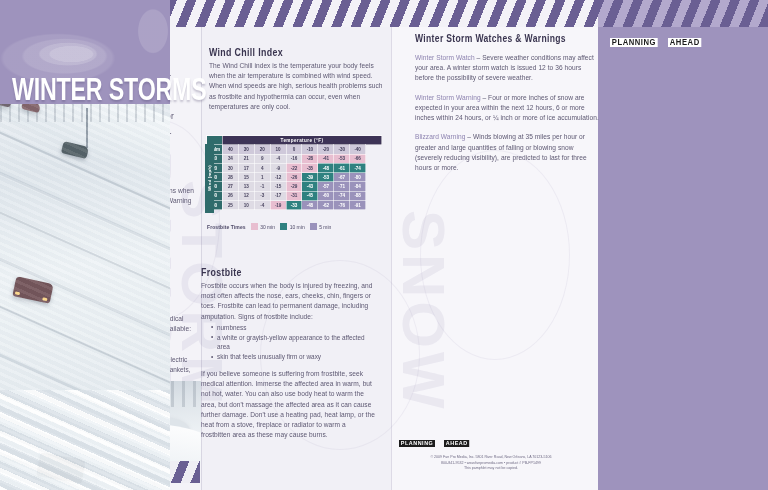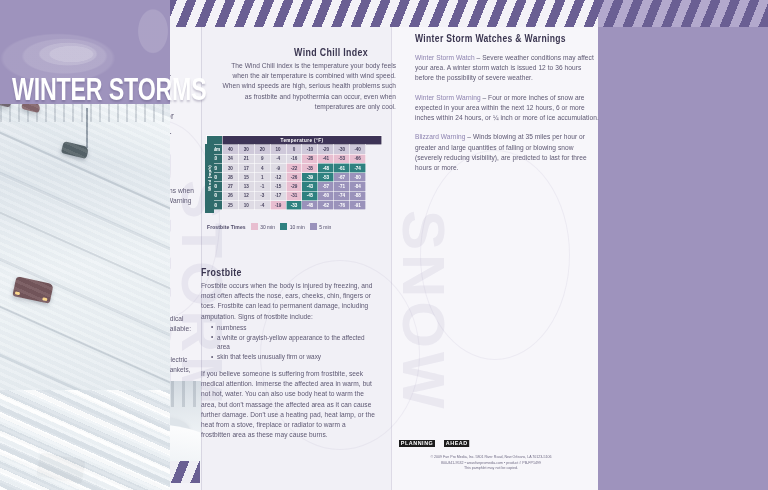--- a/index.html
+++ b/index.html
@@ -148,21 +148,21 @@
     background:#dee4e9; border-radius:46% 46% 14% 14%; box-shadow:0 2px 4px rgba(120,130,145,.35); }
   #photo-left .car3 { position:absolute; left:-6px; top:46px; width:34px; height:18px;
     background:#cfd7de; border-radius:50% 50% 12% 12%; }
   #photo-left .tree { position:absolute; top:0; width:5px; height:30px; background:#9aa6b2; opacity:.55; }
   #photo-left .bg-tree { position:absolute; left:0; top:0; width:184px; height:26px;
     background: repeating-linear-gradient(90deg, rgba(140,150,162,.35) 0 3px, rgba(225,231,236,.0) 3px 11px); }
   #photo-left .pole { position:absolute; left:150px; top:2px; width:2px; height:34px; background:#8d99a6; }
 
   
   #windchill-block {
-    position: absolute; left: 20px; top: 19px; width: 175px; z-index: 2; text-align: right;
+    position: absolute; left: 8px; top: 19px; width: 175px; z-index: 2;
   }
   #frostbite-block {
     position: absolute; left: 0; top: 239px; width: 175px; z-index: 2;
   }
   #frostbite-block .gap { height: 7px; }
 
   
   #wc-table-wrap {
     position: absolute; left: 5px; top: 108px; width: 176px; z-index: 3;
   }
@@ -560,20 +560,24 @@
     <div id="copyright">
       <div>© 2009 Fun Pro Media, Inc. 5801 River Road, New Orleans, LA 70123-5106</div>
       <div>800-841-9532 • www.funpromedia.com • product # PB-FP1499</div>
       <div>This pamphlet may not be copied.</div>
     </div>
   </div>
 
   <div class="panel" id="panel-cover"></div>
   <div id="cover-topo"></div>
 
+  <div id="brand-top" class="pa-logo">
+    <div class="bar">PLANNING</div>
+    <div class="bar bar2">AHEAD</div>
+  </div>
 
   <div id="cover-photo">
     <div class="snowbank"></div>
     <div class="treeline"></div>
     <div class="pole2"></div>
     <div class="lane" style="top:70px;"></div>
     <div class="lane lane2" style="top:110px;"></div>
     <div class="lane" style="top:150px;"></div>
     <div class="lane lane2" style="top:196px;"></div>
     <div class="lane" style="top:244px;"></div>

